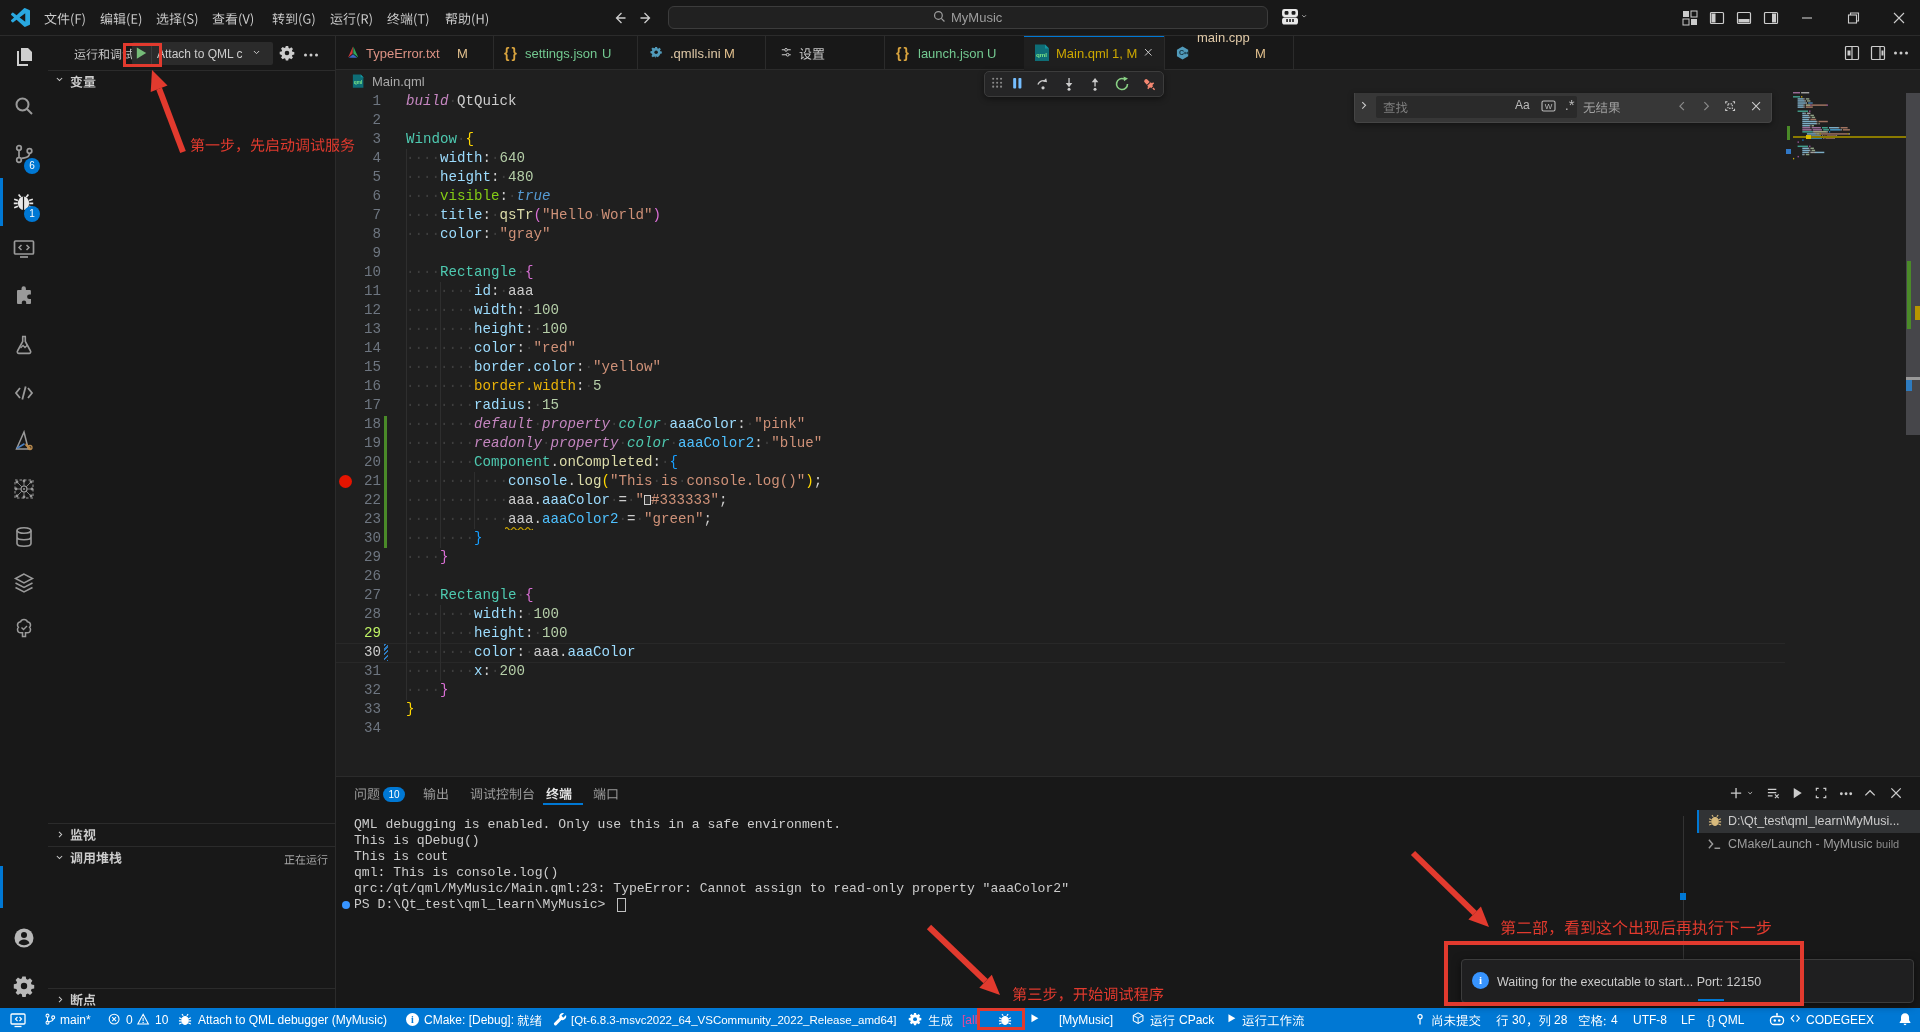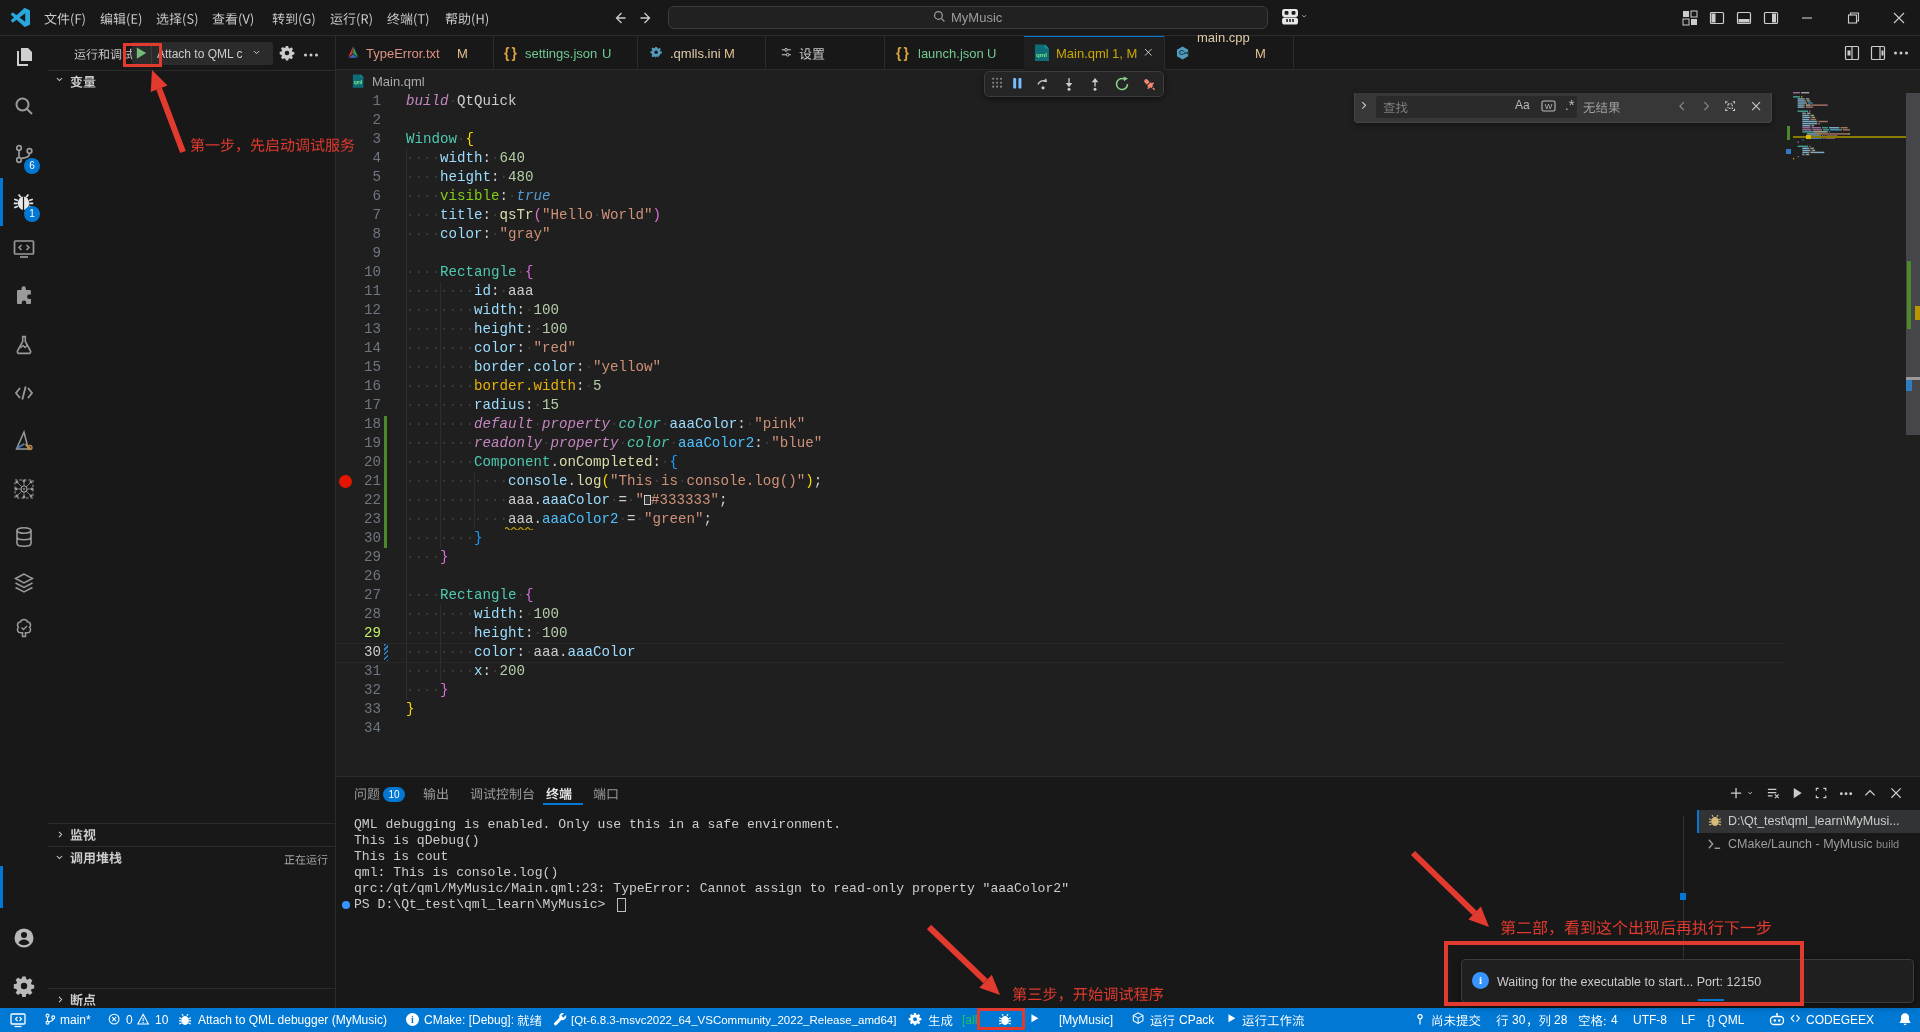--- a/index.html
+++ b/index.html
@@ -791,21 +791,21 @@
 <svg style="position:absolute;left:908px;top:1012px" width="15" height="15" viewBox="0 0 16 16">
     <path fill="#fff" d="M6.4 1h2.2l.3 1.8 1 .4 1.5-1 1.6 1.5-1 1.5.4 1 1.8.3v2.2l-1.8.3-.4 1 1 1.5-1.6 1.6-1.5-1-1 .4-.3 1.7H6.4l-.3-1.7-1-.4-1.5 1-1.6-1.6 1-1.5-.4-1L.8 8.7V6.5l1.8-.3.4-1-1-1.5L3.6 2.2l1.5 1 1-.4z"></path>
     <circle cx="7.5" cy="7.6" r="2.1" fill="#0078d4"></circle>
   </svg>
 <svg style="position:absolute;left:928px;top:1012.5px;overflow:visible" width="25" height="15" viewBox="0 0 25 15">
     <g fill="#ffffff" transform="translate(0,12.25) scale(0.0125,-0.0125)">
       <path transform="translate(0,0)" d="M239 824C201 681 136 542 54 453C73 443 106 421 121 408C159 453 194 510 226 573H463V352H165V280H463V25H55V-48H949V25H541V280H865V352H541V573H901V646H541V840H463V646H259C281 697 300 752 315 807Z"></path>
       <path transform="translate(1000,0)" d="M544 839C544 782 546 725 549 670H128V389C128 259 119 86 36 -37C54 -46 86 -72 99 -87C191 45 206 247 206 388V395H389C385 223 380 159 367 144C359 135 350 133 335 133C318 133 275 133 229 138C241 119 249 89 250 68C299 65 345 65 371 67C398 70 415 77 431 96C452 123 457 208 462 433C462 443 463 465 463 465H206V597H554C566 435 590 287 628 172C562 96 485 34 396 -13C412 -28 439 -59 451 -75C528 -29 597 26 658 92C704 -11 764 -73 841 -73C918 -73 946 -23 959 148C939 155 911 172 894 189C888 56 876 4 847 4C796 4 751 61 714 159C788 255 847 369 890 500L815 519C783 418 740 327 686 247C660 344 641 463 630 597H951V670H626C623 725 622 781 622 839ZM671 790C735 757 812 706 850 670L897 722C858 756 779 805 716 836Z"></path>
     </g>
   </svg>
-<div style="position:absolute;left:962px;top:1013px;font-size:12px;color:#22c55e">[all]</div>
+<div style="position:absolute;left:962px;top:1013px;font-size:12px;color:#ec4899">[all]</div>
 <svg style="position:absolute;left:998px;top:1012px" width="15" height="15" viewBox="0 0 16 16">
     <g stroke="#fff" stroke-width="1.2" fill="none">
       <ellipse cx="7.5" cy="9" rx="3.4" ry="4.2" fill="#fff"></ellipse>
       <path d="M5.6 4 4.2 2.2M9.4 4l1.4-1.8M3.9 7.2 1.2 6.2M3.8 9.5H1M3.9 11.8l-2.7 1M11.1 7.2l2.7-1M11.2 9.5H14M11.1 11.8l2.7 1"></path>
     </g>
   </svg>
 <svg style="position:absolute;left:1029px;top:1013px" width="13" height="13" viewBox="0 0 16 16">
     <path fill="#fff" d="M3 1.5v10l8.5-5z"></path>
   </svg>
 <div style="position:absolute;left:1059px;top:1013px;font-size:12px;color:#fff">[MyMusic]</div>

